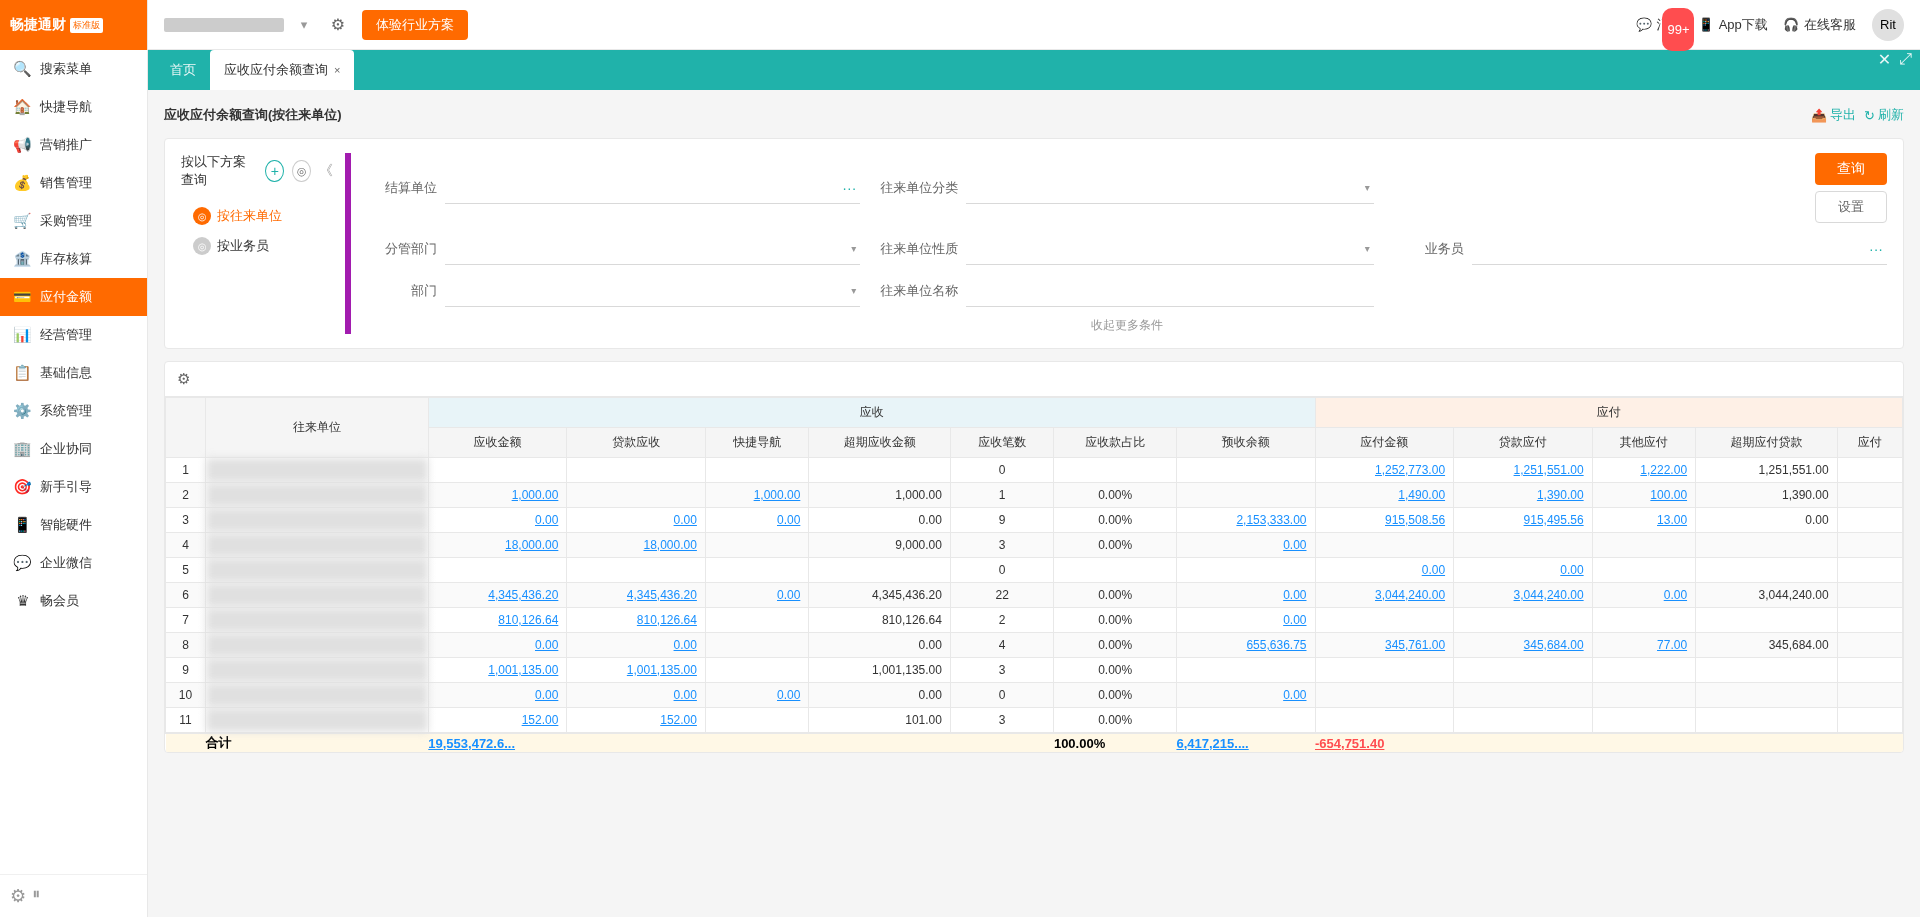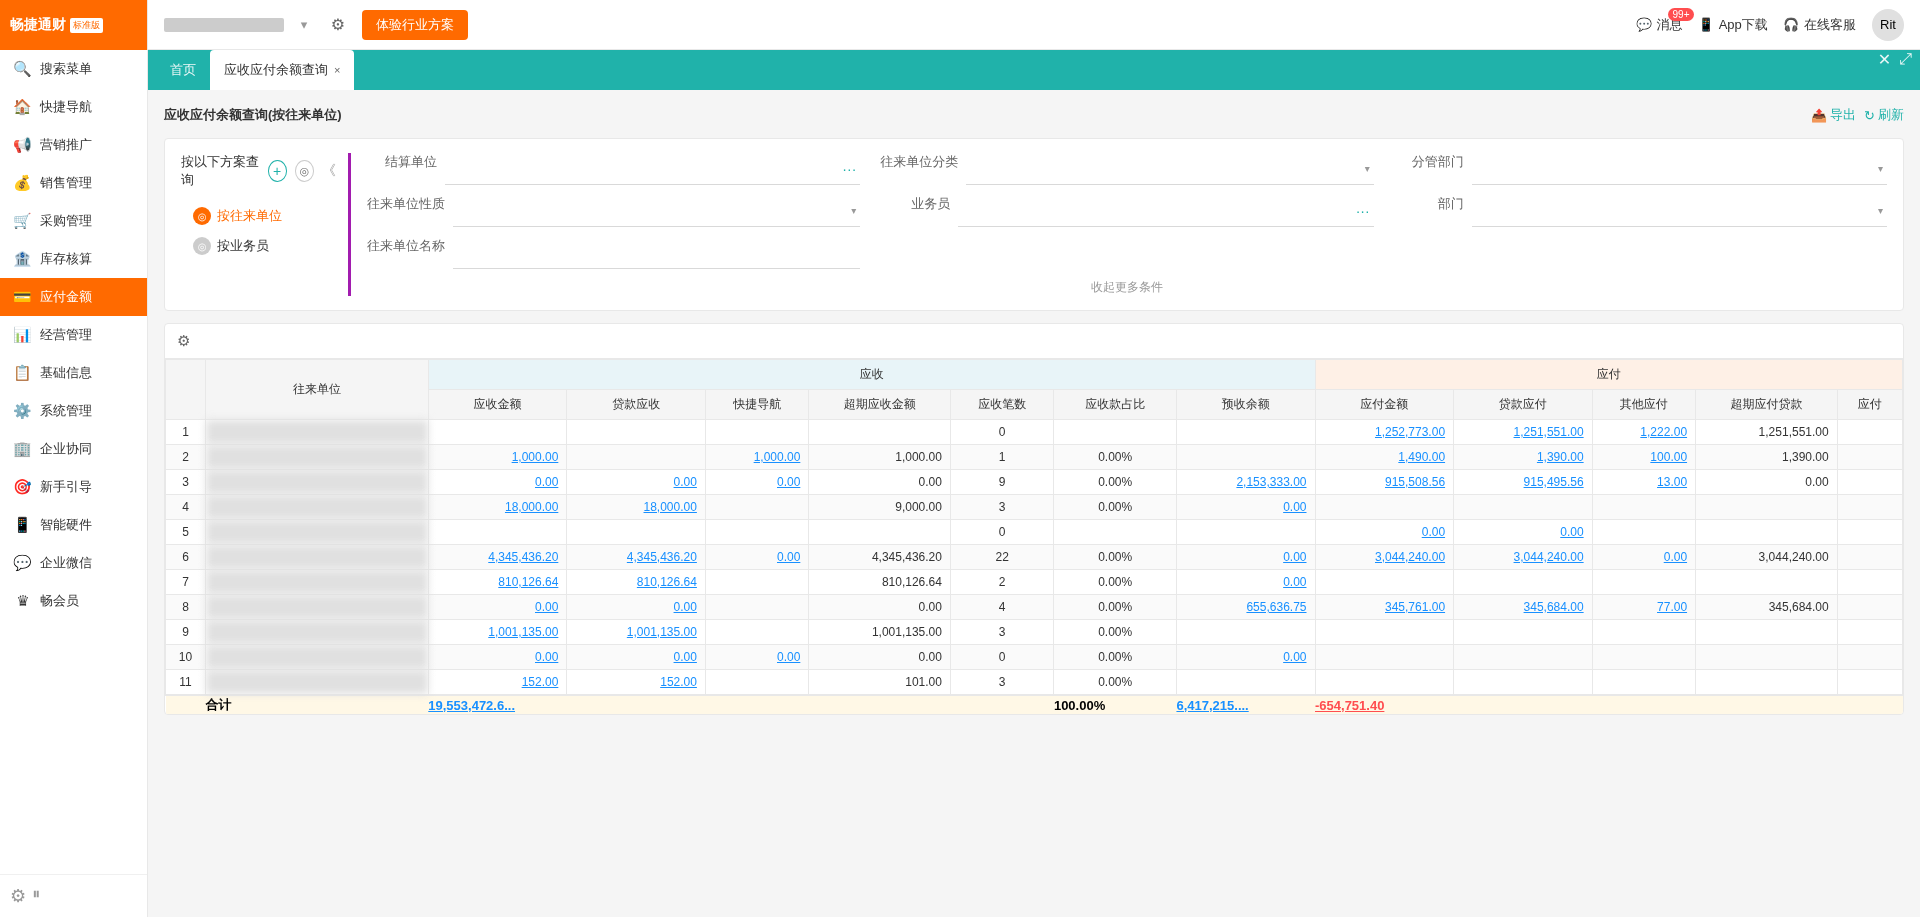--- a/index.html
+++ b/index.html
@@ -17,21 +17,21 @@
     .main { flex: 1; display: flex; flex-direction: column; overflow: hidden; }
 
     
     .topbar { height: 50px; background: #fff; border-bottom: 1px solid #e8e8e8; display: flex; align-items: center; padding: 0 16px; gap: 10px; }
     .topbar-breadcrumb { display: flex; align-items: center; gap: 6px; color: #999; font-size: 12px; }
     .topbar-dropdown { width: 20px; height: 20px; display: flex; align-items: center; justify-content: center; color: #999; cursor: pointer; }
     .topbar-gear { width: 28px; height: 28px; display: flex; align-items: center; justify-content: center; color: #666; cursor: pointer; font-size: 16px; }
     .topbar-btn { background: #ff6a00; color: #fff; border: none; padding: 6px 14px; border-radius: 4px; cursor: pointer; font-size: 13px; }
     .topbar-right { margin-left: auto; display: flex; align-items: center; gap: 16px; }
     .topbar-msg { display: flex; align-items: center; gap: 4px; color: #333; cursor: pointer; position: relative; }
-    .topbar-badge { background: #ff4d4f; color: #fff; font-size: 10px; padding: 1px 5px; border-radius: 10px; position: absolute; top: -8px; right: -12px; }
+    .topbar-badge { background: #ff4d4f; color: #fff; font-size: 13px; padding: 14px 5px; border-radius: 10px; position: absolute; top: -8px; right: -12px; }
     .topbar-app { display: flex; align-items: center; gap: 4px; color: #333; cursor: pointer; }
     .topbar-service { display: flex; align-items: center; gap: 4px; color: #333; cursor: pointer; }
 
     
     .tabbar { background: #20b2aa; display: flex; padding: 0 8px; height: 40px; }
     .tab-item { padding: 8px 14px; color: rgba(255,255,255,0.7); cursor: pointer; display: flex; align-items: center; gap: 6px; font-size: 13px; }
     .tab-item.active { background: #fff; color: #333; border-radius: 4px 4px 0 0; }
     .tab-close { font-size: 11px; color: #666; cursor: pointer; }
     .tab-first { color: rgba(255,255,255,0.9); }
     .tabbar-right { margin-left: auto; display: flex; gap: 8px; }
@@ -45,21 +45,21 @@
     .filter-header { display: flex; align-items: center; gap: 8px; margin-bottom: 14px; }
     .filter-add-btn { width: 22px; height: 22px; border: 1px solid #20b2aa; color: #20b2aa; border-radius: 50%; display: flex; align-items: center; justify-content: center; cursor: pointer; font-size: 14px; }
     .filter-scheme-btn { width: 22px; height: 22px; border: 1px solid #ccc; color: #666; border-radius: 50%; display: flex; align-items: center; justify-content: center; cursor: pointer; font-size: 11px; }
     .filter-collapse-btn { color: #999; cursor: pointer; font-size: 14px; }
     .filter-options { display: flex; flex-direction: column; gap: 4px; margin-left: 4px; font-size: 13px; }
     .filter-option { display: flex; align-items: center; gap: 6px; padding: 4px 8px; cursor: pointer; color: #333; }
     .filter-option.active { color: #ff6a00; }
     .filter-option-icon { width: 18px; height: 18px; border-radius: 50%; display: flex; align-items: center; justify-content: center; font-size: 10px; }
     .filter-option-icon.orange { background: #ff6a00; color: #fff; }
     .filter-option-icon.gray { background: #ccc; color: #fff; }
-    .filter-row { display: flex; gap: 8px; }
+    .filter-row { display: flex; align-items: center; gap: 8px; }
     .filter-row-label { color: #666; min-width: 70px; text-align: right; font-size: 13px; }
     .filter-input { flex: 1; border: none; border-bottom: 1px solid #d9d9d9; padding: 4px 6px; color: #333; font-size: 13px; outline: none; background: transparent; }
 
     .query-btn { background: #ff6a00; color: #fff; border: none; padding: 7px 22px; border-radius: 4px; cursor: pointer; font-size: 14px; }
     .set-btn { background: #fff; color: #666; border: 1px solid #d9d9d9; padding: 6px 22px; border-radius: 4px; cursor: pointer; font-size: 13px; }
 
     
     .table-container { background: #fff; border: 1px solid #e8e8e8; border-radius: 4px; overflow: hidden; }
     .table-toolbar { display: flex; align-items: center; padding: 8px 12px; border-bottom: 1px solid #e8e8e8; }
     .table-settings-icon { color: #666; cursor: pointer; font-size: 15px; }
@@ -204,21 +204,21 @@
         </button>
         <button class="action-btn" style="background:none;border:none;cursor:pointer;color:#20b2aa;display:flex;align-items:center;gap:3px;">
           <span>↻</span>
           <span>刷新</span>
         </button>
       </div>
     </div>
 
     <div style="display:flex;gap:0;background:#fff;border:1px solid #e8e8e8;border-radius:4px;padding:14px 16px;margin-bottom:12px;">
 
-      <div style="width:170px;flex-shrink:0;border-right:3px solid #a21caf;padding-right:12px;">
+      <div style="width:170px;flex-shrink:0;border-right:6px solid #a21caf;padding-right:12px;">
         <div class="filter-header">
           <span style="font-size:13px;color:#333;">按以下方案查询</span>
           <span class="filter-add-btn">+</span>
           <span class="filter-scheme-btn" style="width:22px;height:22px;border:1px solid #ccc;color:#666;border-radius:50%;display:flex;align-items:center;justify-content:center;cursor:pointer;font-size:11px;">◎</span>
           <span class="filter-collapse-btn">《</span>
         </div>
         <div class="filter-options">
           <div class="filter-option active">
             <span class="filter-option-icon orange">◎</span>
             <span>按往来单位</span>
@@ -239,20 +239,24 @@
               <input class="filter-input" style="flex: 1 1 0%; border: none; outline: none; font-size: 13px;">
               <span style="color:#20b2aa;cursor:pointer;font-size:14px;">···</span>
             </div>
           </div>
           <div class="filter-row">
             <span class="filter-row-label">往来单位分类</span>
             <div style="flex:1;border-bottom:1px solid #d9d9d9;display:flex;align-items:center;padding:4px 4px;">
               <input class="filter-input" style="flex: 1 1 0%; border: none; outline: none; font-size: 13px;">
               <span style="color:#999;font-size:10px;cursor:pointer;">▾</span>
             </div>
+          </div>
+          <div style="display:flex;flex-direction:column;gap:6px;justify-content:flex-start;align-items:flex-end;">
+            <button class="query-btn">查询</button>
+            <button class="set-btn">设置</button>
           </div>
 
           <div class="filter-row">
             <span class="filter-row-label">分管部门</span>
             <div style="flex:1;border-bottom:1px solid #d9d9d9;display:flex;align-items:center;padding:4px 4px;">
               <input class="filter-input" style="flex: 1 1 0%; border: none; outline: none; font-size: 13px;">
               <span style="color:#999;font-size:10px;cursor:pointer;">▾</span>
             </div>
           </div>
           <div class="filter-row">

